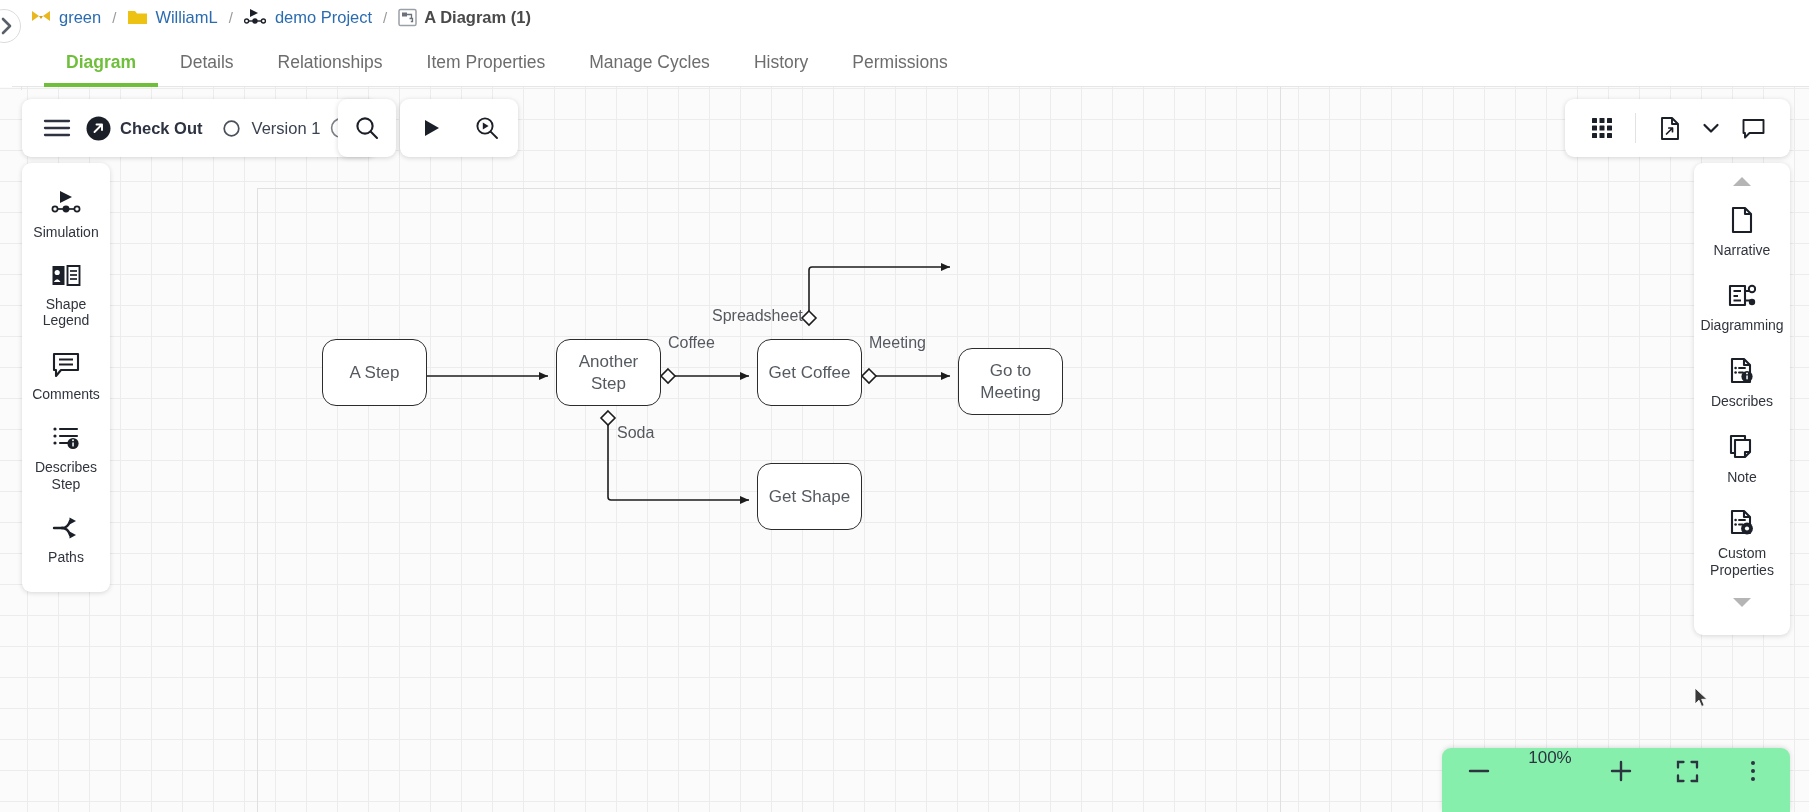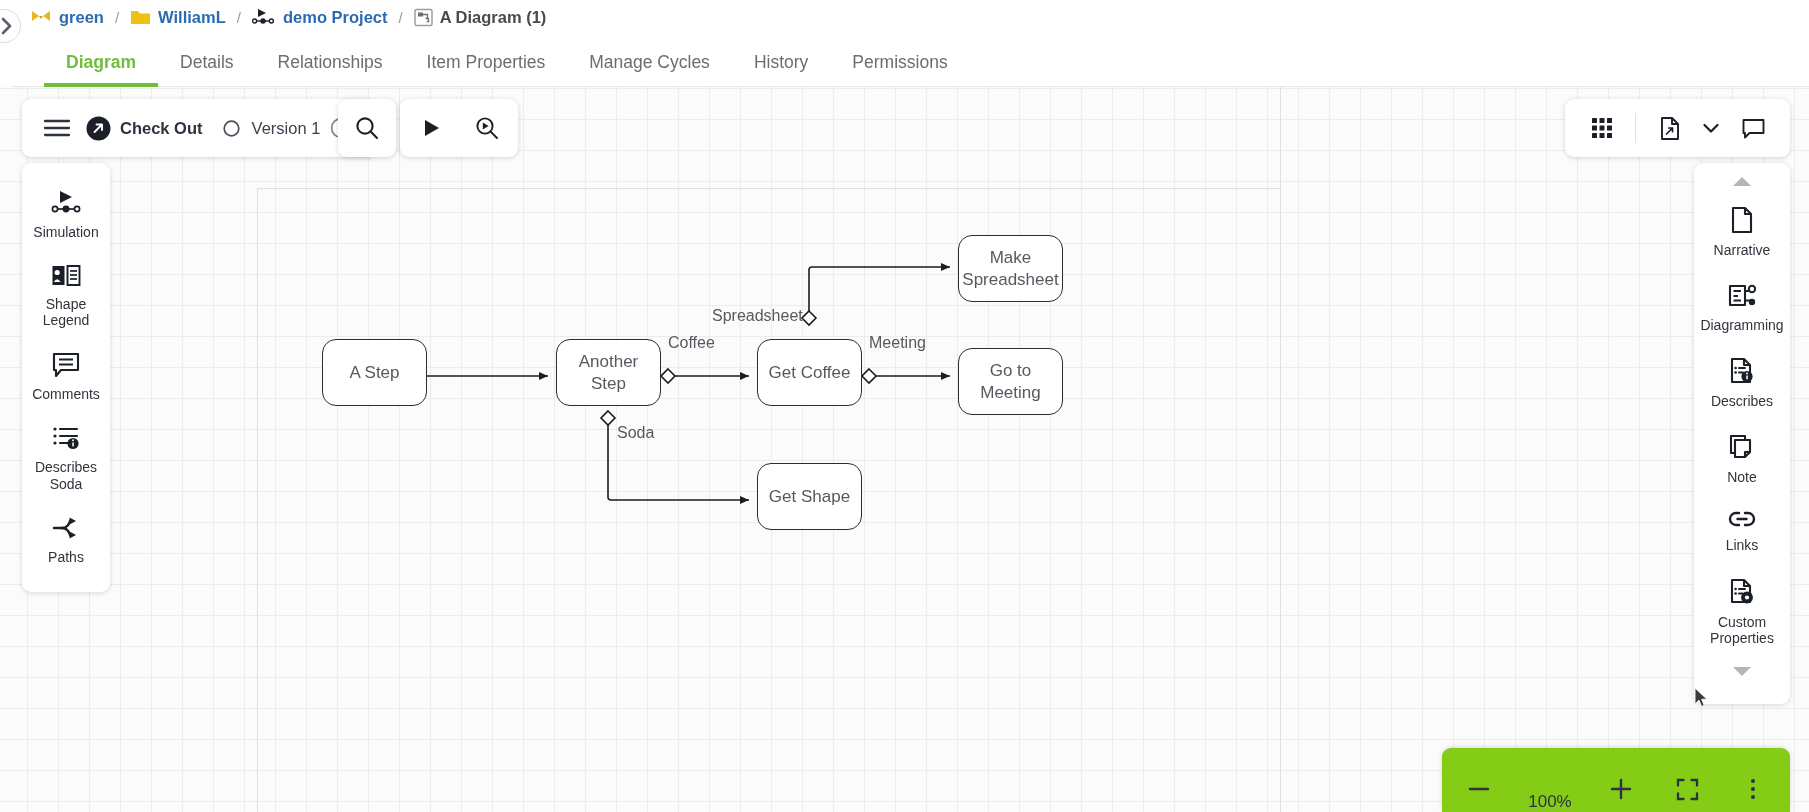--- a/index.html
+++ b/index.html
@@ -10,21 +10,21 @@
   }
   .app { position: relative; width: 1809px; height: 812px; }
 
   
   .breadcrumb {
     position: absolute; top: 0; left: 0; width: 1809px; height: 34px;
     display: flex; align-items: center; padding-left: 30px; gap: 0px;
     font-size: 16.5px; background: #fff; z-index: 30;
   }
   .crumb { display: flex; align-items: center; gap: 7px; }
-  .crumb .ctext { color: #2b6cb0; font-weight: bold; }
+  .crumb .ctext { color: #2b6cb0; }
   .crumb.last .ctext { color: #4a4a4a; font-weight: 600; }
   .crumb-sep { color: #9a9a9a; margin: 0 11px; font-size: 15px; }
   .ic { display: inline-flex; align-items: center; justify-content: center; }
 
   .expander {
     position: absolute; left: -13px; top: 9px; width: 34px; height: 34px;
     border-radius: 50%; border: 1px solid #dcdcdc; background: #fff;
     display: flex; align-items: center; justify-content: center; z-index: 40;
   }
   .expander svg { margin-left: 6px; }
@@ -128,23 +128,23 @@
     padding: 12px 2px 12px 2px; gap: 8px; width: 100%;
   }
   .rp-label {
     font-size: 14px; color: #30343d; text-align: center; line-height: 1.18;
     white-space: nowrap;
   }
 
   
   .zoombar {
     position: absolute; right: 19px; bottom: 0px; height: 64px;
-    background: #84cc16; border-radius: 9px 9px 0 0;
+    background: #86efac; border-radius: 9px 9px 0 0;
     box-shadow: 0 -1px 5px rgba(0,0,0,0.13);
-    display: flex; align-items: flex-end; padding: 0 14px; gap: 20px; z-index: 22;
+    display: flex; align-items: flex-start; padding: 0 14px; gap: 20px; z-index: 22;
   }
   .zbtn { width: 46px; height: 46px; display: flex; align-items: center;
           justify-content: center; }
   .zlevel { font-size: 17px; color: #2d3340; min-width: 56px; text-align: center; }
 
   
   .diagram { position: absolute; inset: 0; }
   .node {
     position: absolute; border: 1.6px solid #2c2c2c; border-radius: 14px;
     background: #fff; display: flex; align-items: center;
@@ -200,23 +200,20 @@
         <span>A Step</span>
       </div>
       <div class="node" style="left:556px;top:252px;width:105px;height:67px;">
         <span>Another Step</span>
       </div>
       <div class="node" style="left:757px;top:252px;width:105px;height:67px;">
         <span>Get Coffee</span>
       </div>
       <div class="node" style="left:958px;top:261px;width:105px;height:67px;">
         <span>Go to Meeting</span>
-      </div>
-      <div class="node" style="left:958px;top:148px;width:105px;height:67px;">
-        <span>Make Spreadsheet</span>
       </div>
       <div class="node" style="left:757px;top:376px;width:105px;height:67px;">
         <span>Get Shape</span>
       </div>
 
       <div class="edge-label" style="left:668px;top:247px;">Coffee</div>
       <div class="edge-label" style="left:869px;top:247px;">Meeting</div>
       <div class="edge-label" style="left:712px;top:220px;">Spreadsheet</div>
       <div class="edge-label" style="left:617px;top:337px;">Soda</div>
     </div>
@@ -371,21 +368,21 @@
             <g stroke="#1b1f27" stroke-width="2.1" stroke-linecap="round">
               <line x1="8" y1="4" x2="25" y2="4"></line>
               <line x1="8" y1="11" x2="25" y2="11"></line>
               <line x1="8" y1="18" x2="17" y2="18"></line>
             </g>
             <circle cx="21" cy="18.5" r="5.6" fill="#1b1f27"></circle>
             <circle cx="21" cy="15.3" r="0.95" fill="#fff"></circle>
             <rect x="20.3" y="17.2" width="1.5" height="4.4" rx="0.7" fill="#fff"></rect>
           </svg>
         </span>
-        <span class="lp-label">Describes Soda</span>
+        <span class="lp-label">Describes Step</span>
       </div>
       <div class="lp-item">
         <span class="ic">
           <svg width="30" height="26" viewBox="0 0 30 26">
             <g stroke="#1b1f27" stroke-width="2.4" fill="none" stroke-linecap="round">
               <path d="M3,13 L11,13"></path>
               <path d="M11,13 Q17,13 19,6"></path>
               <path d="M11,13 Q17,13 19,20"></path>
             </g>
             <path d="M18.5,2.5 L25,6 L18.5,9.5 z" fill="#1b1f27"></path>
@@ -458,32 +455,20 @@
         <span class="ic">
           <svg width="28" height="27" viewBox="0 0 28 27">
             <path d="M3,2 L17,2 L17,5 M3,2 L3,19 L6,19" fill="none" stroke="#1b1f27" stroke-width="2.1" stroke-linejoin="round" stroke-linecap="round"></path>
             <path d="M7,6 L22,6 L22,18 L17,23 L7,23 z" fill="none" stroke="#1b1f27" stroke-width="2.1" stroke-linejoin="round"></path>
             <path d="M22,18 L17,18 L17,23" fill="none" stroke="#1b1f27" stroke-width="2.1" stroke-linejoin="round"></path>
           </svg>
         </span>
         <span class="rp-label">Note</span>
       </div>
 
-      <div class="rp-item">
-        <span class="ic">
-          <svg width="30" height="20" viewBox="0 0 30 20">
-            <g fill="none" stroke="#1b1f27" stroke-width="2.4" stroke-linecap="round">
-              <path d="M12,4 L9,4 A6,6 0 0 0 9,16 L12,16"></path>
-              <path d="M18,4 L21,4 A6,6 0 0 1 21,16 L18,16"></path>
-              <line x1="10.5" y1="10" x2="19.5" y2="10"></line>
-            </g>
-          </svg>
-        </span>
-        <span class="rp-label">Links</span>
-      </div>
 
       <div class="rp-item">
         <span class="ic">
           <svg width="26" height="28" viewBox="0 0 26 28">
             <path d="M3,2 L15,2 L21,8 L21,24 L3,24 z" fill="none" stroke="#1b1f27" stroke-width="2.1" stroke-linejoin="round"></path>
             <path d="M15,2 L15,8 L21,8" fill="none" stroke="#1b1f27" stroke-width="2.1" stroke-linejoin="round"></path>
             <g fill="#1b1f27">
               <circle cx="6.6" cy="11" r="1.3"></circle>
                 <circle cx="6.6" cy="15.5" r="1.3"></circle>
             </g>

